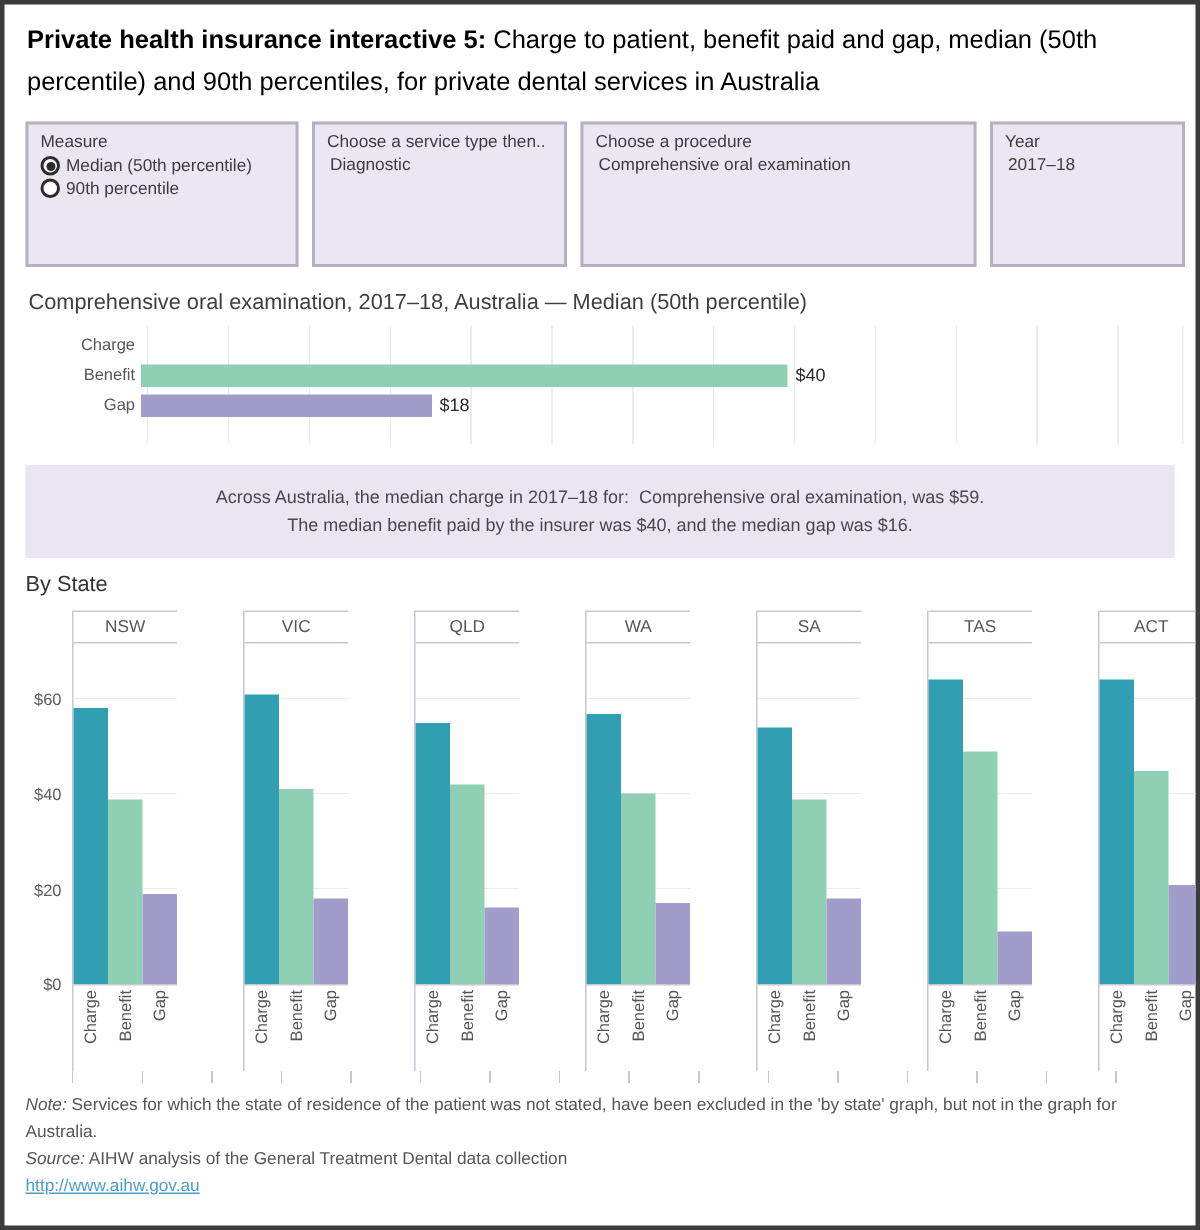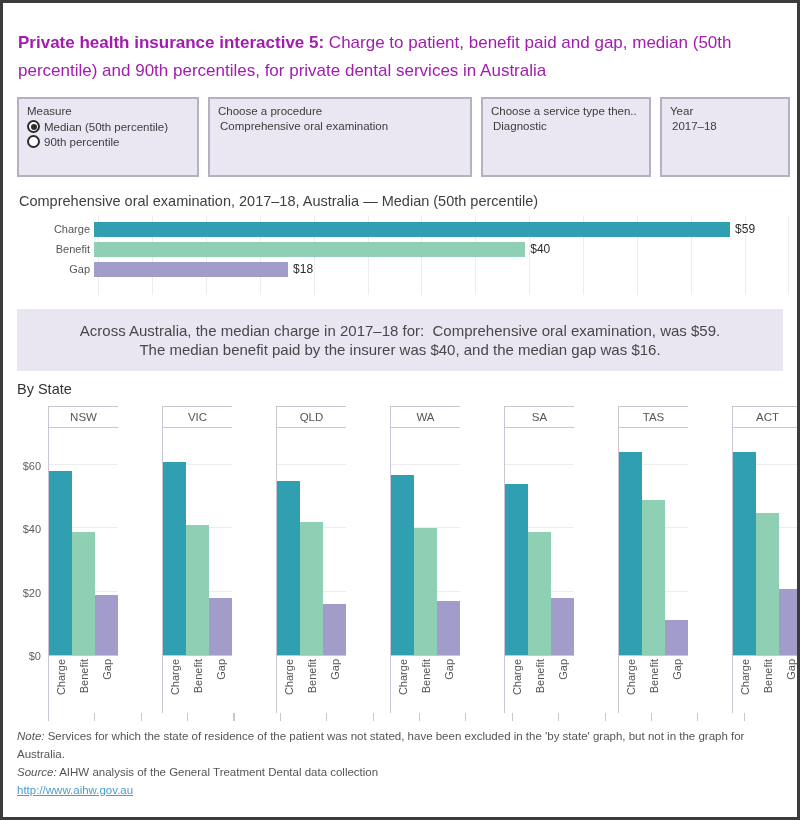--- a/index.html
+++ b/index.html
@@ -3,46 +3,46 @@
 <meta charset="utf-8">
 <style>
   * { margin:0; padding:0; box-sizing:border-box; }
   html,body { background:#fff; }
   body { font-family:"Liberation Sans","DejaVu Sans",sans-serif; }
   .frame{
     width:800px; height:820px; border:3px solid #3c3c3c; background:#fff;
     overflow:hidden; position:relative;
   }
   
-  .title{ padding:26px 22px 4px 15px; font-size:17px; line-height:28px; color:#a21caf; }
+  .title{ padding:10px 22px 4px 15px; font-size:17px; line-height:28px; color:#000000; }
   .title .tb{ font-weight:700; }
   
   .filters{ display:flex; gap:9px; margin:8px 0 0 14px; }
-  .fbox{ background:#eae7f2; border:2px solid #b6b1c2; height:80px; padding:6px 8px; font-size:11.5px; color:#3c3c3c; }
+  .fbox{ background:#eae7f2; border:2px solid #b6b1c2; height:97px; padding:6px 8px; font-size:11.5px; color:#3c3c3c; }
   .fb1{ width:182px; } .fb2{ width:170px; } .fb3{ width:264px; } .fb4{ width:130px; }
   .flabel{ margin-bottom:3px; }
   .fvalue{ padding-left:2px; }
   .ropt{ display:flex; align-items:flex-end; gap:4px; margin-top:2px; cursor:pointer; }
   .radio{ width:13px; height:13px; border:2px solid #2c2c2c; border-radius:50%; background:#fff; display:inline-block; position:relative; flex:none; }
   .radio.selected::after{ content:""; position:absolute; inset:1.5px; background:#2c2c2c; border-radius:50%; }
   
   .aus-title{ margin:16px 0 0 16px; font-size:14.5px; color:#3f3f3f; }
   .aus-chart{ position:relative; margin:10px 0 0 14px; padding-bottom:16px; }
   .aus-gridbg{ position:absolute; left:81px; top:-3px; width:691px; bottom:0;
     background:repeating-linear-gradient(to right,#ececf0 0 1px,transparent 1px 53.9px);
     border-right:1px solid #ececf0; }
   .aus-rows{ position:relative; }
   .aus-row{ display:flex; align-items:center; height:20px; }
   .aus-label{ width:77px; text-align:right; padding-right:4px; font-size:11px; color:#565656; flex:none; }
   .aus-track{ display:flex; align-items:center; width:690px; }
   .aus-bar{ height:15px; }
   .aus-value{ margin-left:5px; font-size:12px; color:#2b2b2b; }
   
   .summary{ margin:14px 14px 0 14px; background:#e9e5f1; padding:12px 8px; text-align:center;
-    font-size:15px; line-height:19px; color:#484848; }
+    font-size:12px; line-height:19px; color:#484848; }
   
   .bystate{ margin:10px 0 0 14px; font-size:14.5px; color:#333; }
   .state-chart{ display:flex; margin-top:9px; }
   .st-gutter{ width:45px; position:relative; flex:none; }
   .st-ytick{ position:absolute; right:7px; font-size:11px; color:#5e5e5e; line-height:14px; }
   .st-main{ width:742px; }
   .st-cols{ display:flex;gap:44px; }
   .st-col{ flex:1; border-left:1px solid #c9c6d2; }
   .st-col:last-child{ border-right:1px solid #14b8a6; }
   .st-head{ height:22px; border-top:1px solid #c9c6d2; border-bottom:1px solid #c9c6d2;
@@ -77,45 +77,41 @@
       <div class="flabel">Measure</div>
       <div class="ropt">
         <span class="radio selected"></span>
         <span>Median (50th percentile)</span>
       </div>
       <div class="ropt">
         <span class="radio"></span>
         <span>90th percentile</span>
       </div>
     </div>
+    <div class="fbox fb2">
+      <div class="flabel">Choose a service type then..</div>
+      <div class="fvalue">Diagnostic</div>
+    </div>
     <div class="fbox fb3">
       <div class="flabel">Choose a procedure</div>
       <div class="fvalue">Comprehensive oral examination</div>
-    </div>
-    <div class="fbox fb2">
-      <div class="flabel">Choose a service type then..</div>
-      <div class="fvalue">Diagnostic</div>
     </div>
     <div class="fbox fb4">
       <div class="flabel">Year</div>
       <div class="fvalue">2017–18</div>
     </div>
   </div>
 
   <div class="aus-title">Comprehensive oral examination, 2017–18, Australia  — Median (50th percentile)</div>
 
   <div class="aus-chart">
     <div class="aus-gridbg"></div>
     <div class="aus-rows">
         <div class="aus-row">
           <span class="aus-label">Charge</span>
-          <div class="aus-track">
-            <div class="aus-bar" style="width: 92.1875%; background: rgb(47, 159, 177);"></div>
-            <span class="aus-value">$59</span>
-          </div>
         </div>
         <div class="aus-row">
           <span class="aus-label">Benefit</span>
           <div class="aus-track">
             <div class="aus-bar" style="width: 62.5%; background: rgb(143, 207, 179);"></div>
             <span class="aus-value">$40</span>
           </div>
         </div>
         <div class="aus-row">
           <span class="aus-label">Gap</span>

